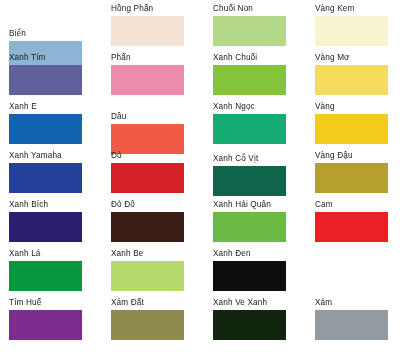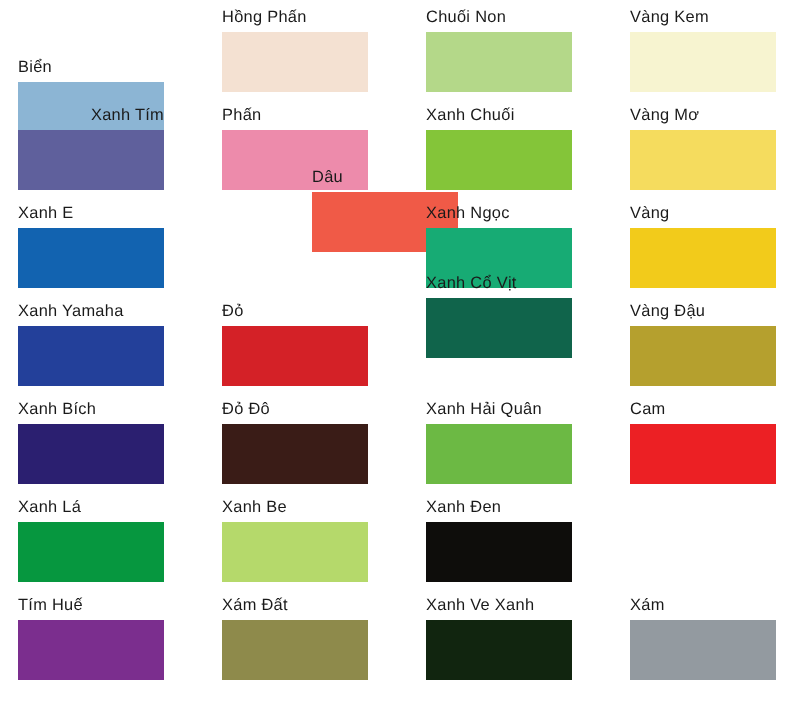--- a/index.html
+++ b/index.html
@@ -76,61 +76,61 @@
       <div class="swatch-chip" style="background-color: rgb(244, 225, 210);"></div>
     </div>
     <div class="swatch-cell" style="left: 213px; top: 4px;">
       <div class="swatch-label">Chuối Non</div>
       <div class="swatch-chip" style="background-color: rgb(180, 216, 137);"></div>
     </div>
     <div class="swatch-cell" style="left: 315px; top: 4px;">
       <div class="swatch-label">Vàng Kem</div>
       <div class="swatch-chip" style="background-color: rgb(247, 244, 208);"></div>
     </div>
-    <div class="swatch-cell" style="left: 9px; top: 53px; text-align: right;">
+    <div class="swatch-cell" style="left: 9px; top: 53px;">
       <div class="swatch-label">Xanh Tím</div>
       <div class="swatch-chip" style="background-color: rgb(95, 96, 156);"></div>
     </div>
     <div class="swatch-cell" style="left: 111px; top: 53px;">
       <div class="swatch-label">Phấn</div>
       <div class="swatch-chip" style="background-color: rgb(237, 139, 171);"></div>
     </div>
     <div class="swatch-cell" style="left: 213px; top: 53px;">
       <div class="swatch-label">Xanh Chuối</div>
       <div class="swatch-chip" style="background-color: rgb(132, 197, 57);"></div>
     </div>
     <div class="swatch-cell" style="left: 315px; top: 53px;">
       <div class="swatch-label">Vàng Mơ</div>
       <div class="swatch-chip" style="background-color: rgb(245, 220, 94);"></div>
     </div>
     <div class="swatch-cell" style="left: 9px; top: 102px;">
       <div class="swatch-label">Xanh E</div>
       <div class="swatch-chip" style="background-color: rgb(18, 99, 176);"></div>
     </div>
-    <div class="swatch-cell" style="left: 111px; top: 84px; margin-left: 45px;">
+    <div class="swatch-cell" style="left: 111px; top: 112px;">
       <div class="swatch-label">Dâu</div>
       <div class="swatch-chip" style="background-color: rgb(240, 90, 71);"></div>
     </div>
     <div class="swatch-cell" style="left: 213px; top: 102px;">
       <div class="swatch-label">Xanh Ngọc</div>
       <div class="swatch-chip" style="background-color: rgb(23, 171, 116);"></div>
     </div>
     <div class="swatch-cell" style="left: 315px; top: 102px;">
       <div class="swatch-label">Vàng</div>
       <div class="swatch-chip" style="background-color: rgb(242, 203, 27);"></div>
     </div>
     <div class="swatch-cell" style="left: 9px; top: 151px;">
       <div class="swatch-label">Xanh Yamaha</div>
       <div class="swatch-chip" style="background-color: rgb(35, 64, 154);"></div>
     </div>
     <div class="swatch-cell" style="left: 111px; top: 151px;">
       <div class="swatch-label">Đỏ</div>
       <div class="swatch-chip" style="background-color: rgb(212, 33, 39);"></div>
     </div>
-    <div class="swatch-cell" style="left: 213px; top: 137px;">
+    <div class="swatch-cell" style="left: 213px; top: 154px;">
       <div class="swatch-label">Xanh Cổ Vịt</div>
       <div class="swatch-chip" style="background-color: rgb(16, 100, 75);"></div>
     </div>
     <div class="swatch-cell" style="left: 315px; top: 151px;">
       <div class="swatch-label">Vàng Đậu</div>
       <div class="swatch-chip" style="background-color: rgb(181, 160, 46);"></div>
     </div>
     <div class="swatch-cell" style="left: 9px; top: 200px;">
       <div class="swatch-label">Xanh Bích</div>
       <div class="swatch-chip" style="background-color: rgb(43, 31, 112);"></div>

